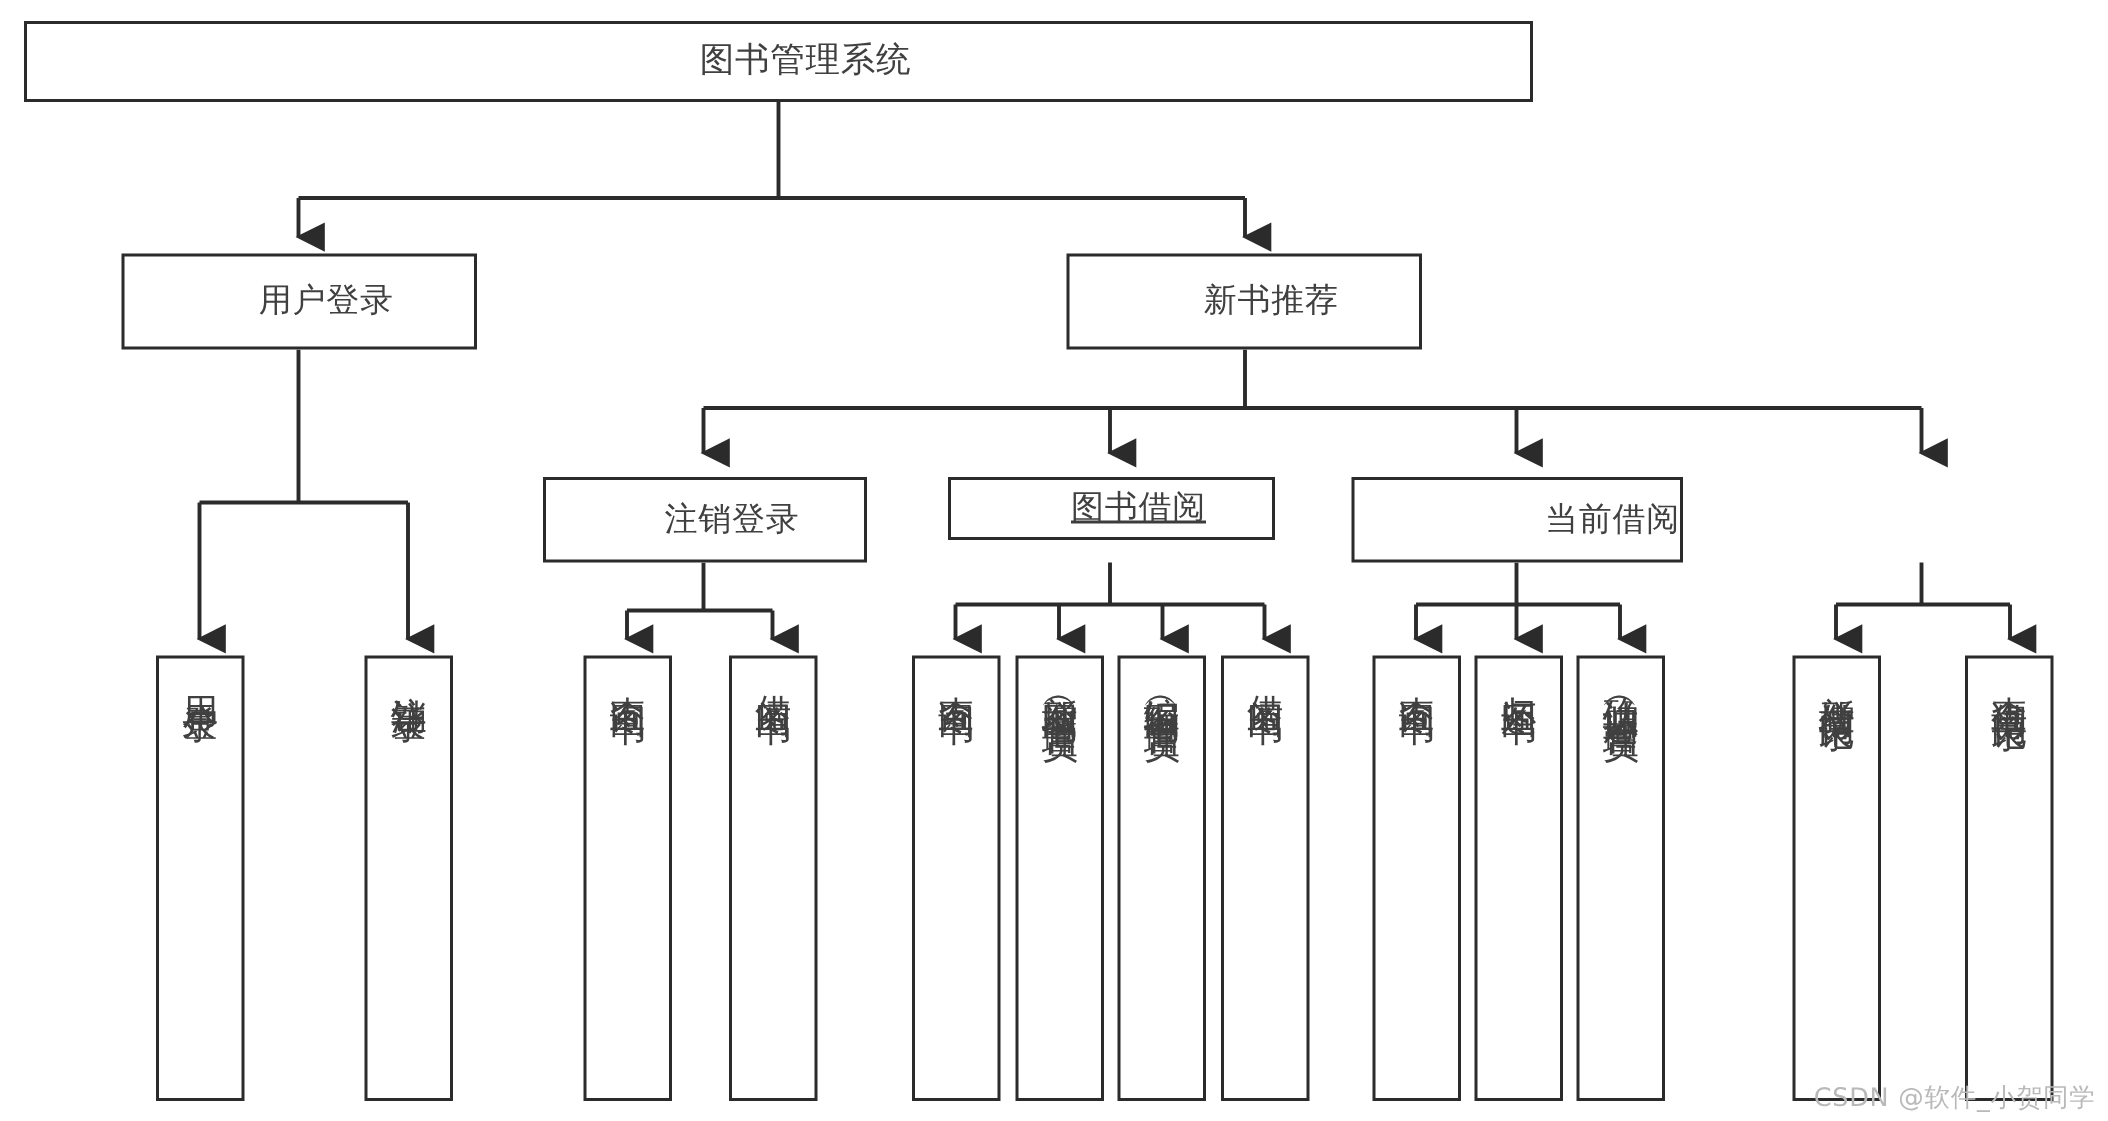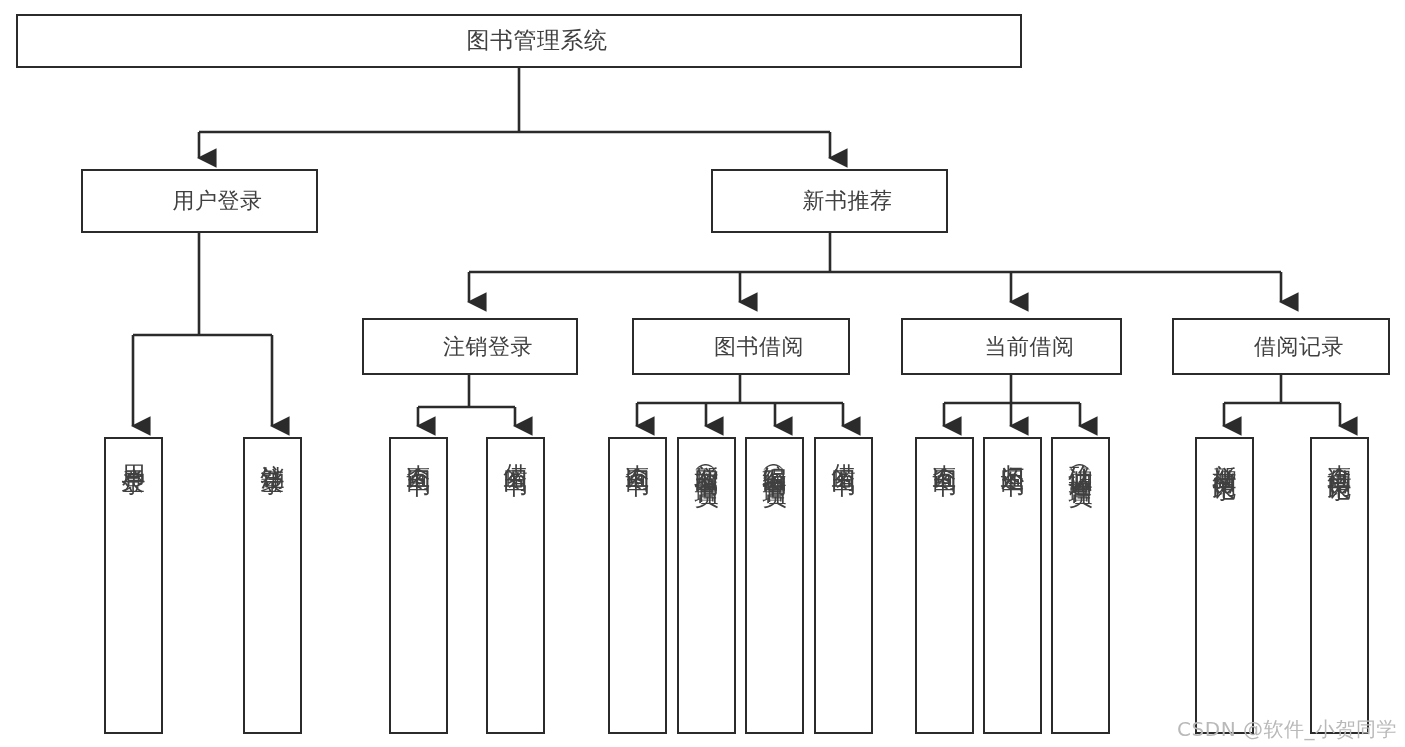--- a/index.html
+++ b/index.html
@@ -53,21 +53,21 @@
     position:absolute;
     left:0;top:0;
     width:1405px;height:747px;
     z-index:1;
     pointer-events:none;
   }
   #watermark{
     position:absolute;
     right:8px;
     bottom:4px;
-    font-size:20px;
+    font-size:17px;
     color:#b9b9b9;
     z-index:5;
     white-space:nowrap;
     letter-spacing:0.5px;
   }
 </style>
 </head>
 <body>
 
 <div id="canvas">
@@ -129,28 +129,25 @@
   <div class="node h" style="left:81px; top:169px; width:237px; height:64px;">
     <span class="lbl">用户登录</span>
   </div>
   <div class="node h" style="left:711px; top:169px; width:237px; height:64px;">
     <span class="lbl">新书推荐</span>
   </div>
 
   <div class="node h" style="left:362px; top:318px; width:216px; height:57px;">
     <span class="lbl">注销登录</span>
   </div>
-  <div class="node h" style="left:632px; top:318px; width:218px; height:57px;">
+  <div class="node h" style="left:632px; top:318px; width:218px; height:42px;text-decoration:underline;">
     <span class="lbl">图书借阅</span>
   </div>
-  <div class="node h" style="left:901px; top:318px; width:221px; height:57px;">
+  <div class="node h" style="left:901px; top:318px; width:221px; height:57px;justify-content:flex-end;">
     <span class="lbl">当前借阅</span>
-  </div>
-  <div class="node h" style="left:1172px; top:318px; width:218px; height:57px;">
-    <span class="lbl">借阅记录</span>
   </div>
 
   <div class="node v" style="left:104px; top:437px; width:59px; height:297px;">
     <span class="lbl">用户登录</span>
   </div>
   <div class="node v" style="left:243px; top:437px; width:59px; height:297px;">
     <span class="lbl">注销登录</span>
   </div>
 
   <div class="node v" style="left:389px; top:437px; width:59px; height:297px;">

